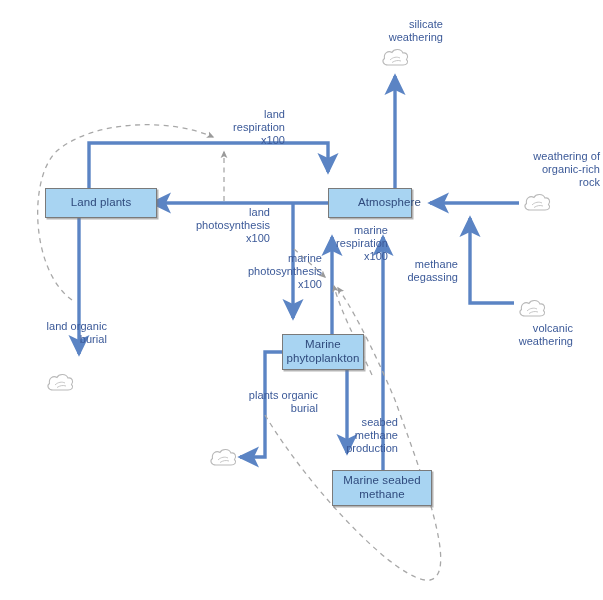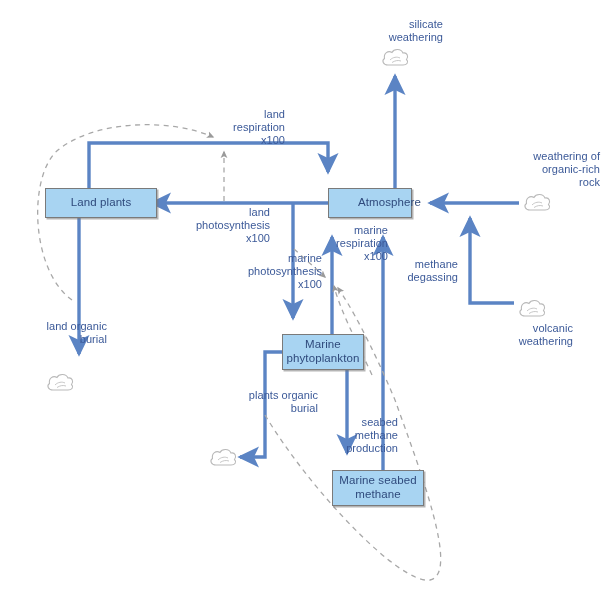--- a/index.html
+++ b/index.html
@@ -134,21 +134,21 @@
   <div class="node-box" style="left: 45px; top: 188px; width: 112px; height: 30px;">
     <span style="white-space: pre-line;">Land plants</span>
   </div>
   <div class="node-box" style="left: 328px; top: 188px; width: 84px; height: 30px; padding-left: 39px;">
     <span style="white-space: pre-line;">Atmosphere</span>
   </div>
   <div class="node-box" style="left: 282px; top: 334px; width: 82px; height: 36px;">
     <span style="white-space: pre-line;">Marine
 phytoplankton</span>
   </div>
-  <div class="node-box" style="left: 332px; top: 470px; width: 92px; height: 36px;">
+  <div class="node-box" style="left: 332px; top: 470px; width: 100px; height: 36px;">
     <span style="white-space: pre-line;">Marine seabed
 methane</span>
   </div>
 
   <div class="flow-label" style="left: 353px; top: 18px; width: 90px;">silicate
 weathering</div>
   <div class="flow-label" style="left: 490px; top: 150px; width: 110px;">weathering of
 organic-rich
 rock</div>
   <div class="flow-label" style="left: 483px; top: 322px; width: 90px;">volcanic

